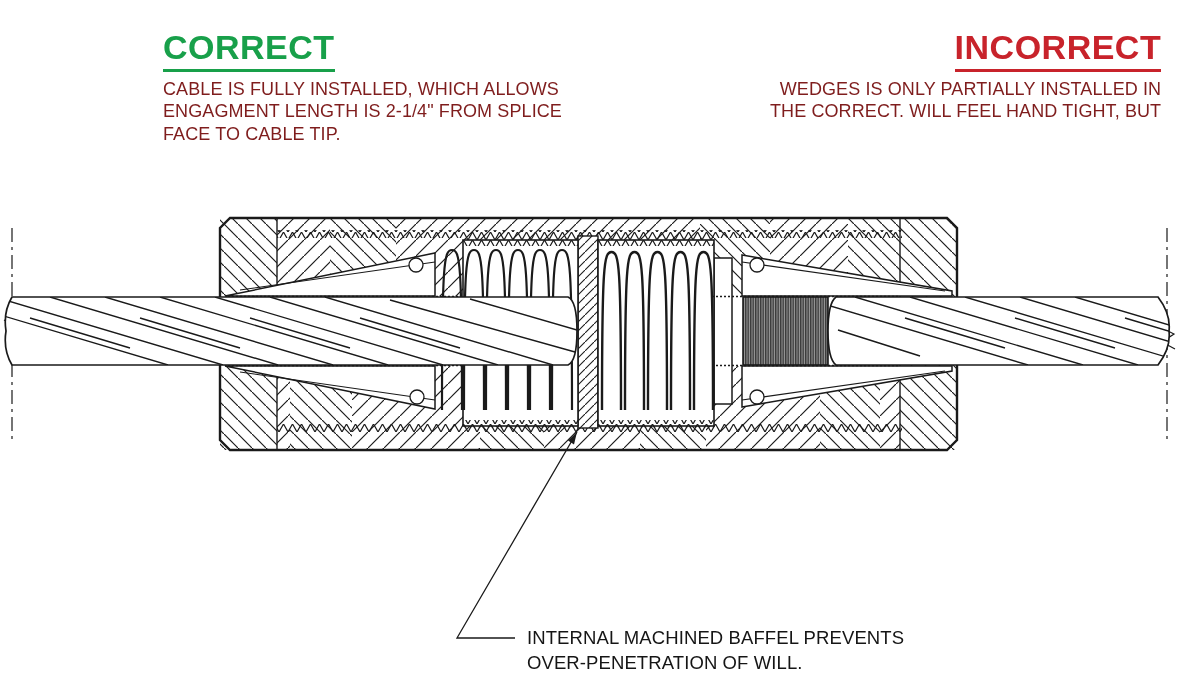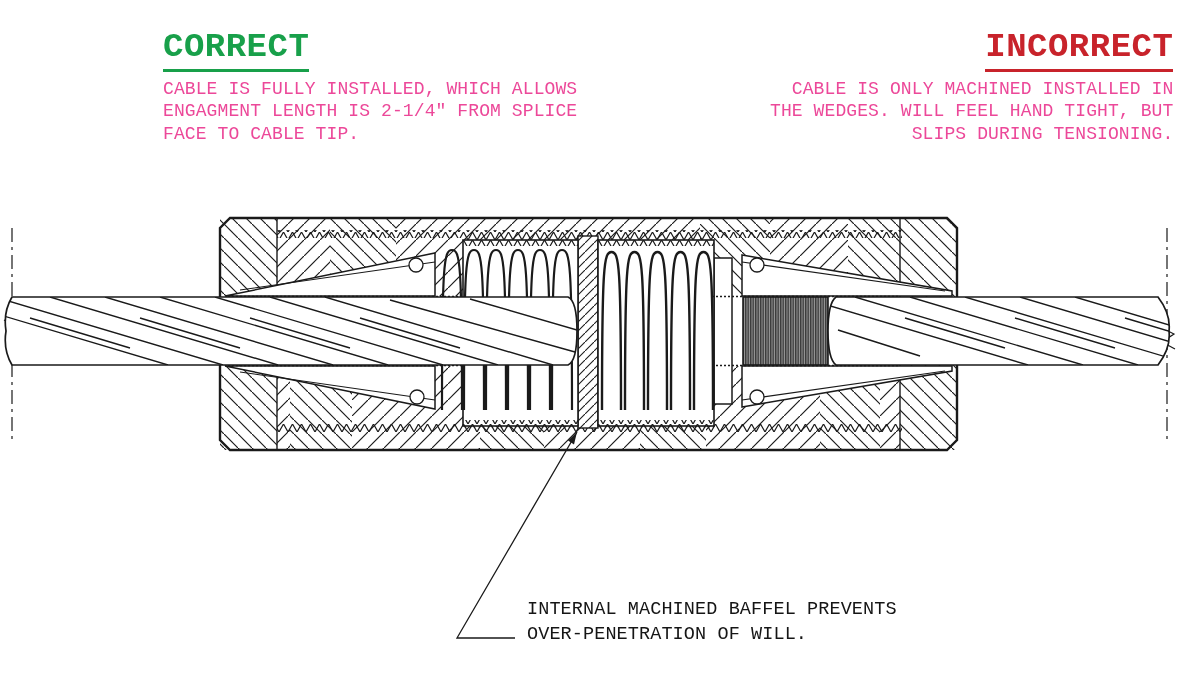--- a/index.html
+++ b/index.html
@@ -1,24 +1,24 @@
 <!DOCTYPE html>
 <html><head>
 <meta charset="utf-8">
 <style>
   html,body{margin:0;padding:0;background:#ffffff;}
   #page{position:relative;width:1195px;height:692px;background:#ffffff;overflow:hidden;
-        font-family:Liberation Mono, monospace;color:#111;}
+        font-family:Liberation Sans, sans-serif;color:#111;}
   #diagram-svg{position:absolute;left:0;top:0;}
   .abs{position:absolute;}
   .section-title{font-size:34px;font-weight:bold;line-height:1.05;display:inline-block;
                  padding-bottom:3px;letter-spacing:0.5px;}
   .title-correct{color:#18A04A;border-bottom:3px solid #18A04A;}
   .title-incorrect{color:#C8232B;border-bottom:3px solid #C8232B;}
-  .section-desc{font-size:18px;line-height:22.4px;color:#ec4899;letter-spacing:0.1px;}
+  .section-desc{font-size:18px;line-height:22.4px;color:#7f1d1d;letter-spacing:0.1px;}
   .callout-text{font-size:18.5px;line-height:24.5px;color:#151515;letter-spacing:0.1px;}
 </style>
 </head>
 <body>
 
 <div id="page">
 
   <svg id="diagram-svg" width="1195" height="692" viewBox="0 0 1195 692">
     <defs>
       <pattern id="hatchF" width="16" height="16" patternUnits="userSpaceOnUse">
@@ -178,24 +178,23 @@
     <div class="section-desc" style="margin-top:6px;">
       <div>CABLE IS FULLY INSTALLED, WHICH ALLOWS</div>
       <div>ENGAGMENT LENGTH IS 2-1/4" FROM SPLICE</div>
       <div>FACE TO CABLE TIP.</div>
     </div>
   </div>
 
   <div class="abs" style="left:770px;top:30px;text-align:right;">
     <div class="section-title title-incorrect">INCORRECT</div>
     <div class="section-desc" style="margin-top:6px;">
-      <div>CABLE IS ONLY MACHINED INSTALLED IN</div>
-      <div>THE WEDGES. WILL FEEL HAND TIGHT, BUT</div>
-      <div>SLIPS DURING TENSIONING.</div>
+      <div>WEDGES IS ONLY PARTIALLY INSTALLED IN</div>
+      <div>THE CORRECT. WILL FEEL HAND TIGHT, BUT</div>
     </div>
   </div>
 
-  <div class="abs callout-text" style="left:527px;top:598px;">
+  <div class="abs callout-text" style="left:527px;top:626px;">
     <div>INTERNAL MACHINED BAFFEL PREVENTS</div>
     <div>OVER-PENETRATION OF WILL.</div>
   </div>
 
 </div>
 
 </body></html>

